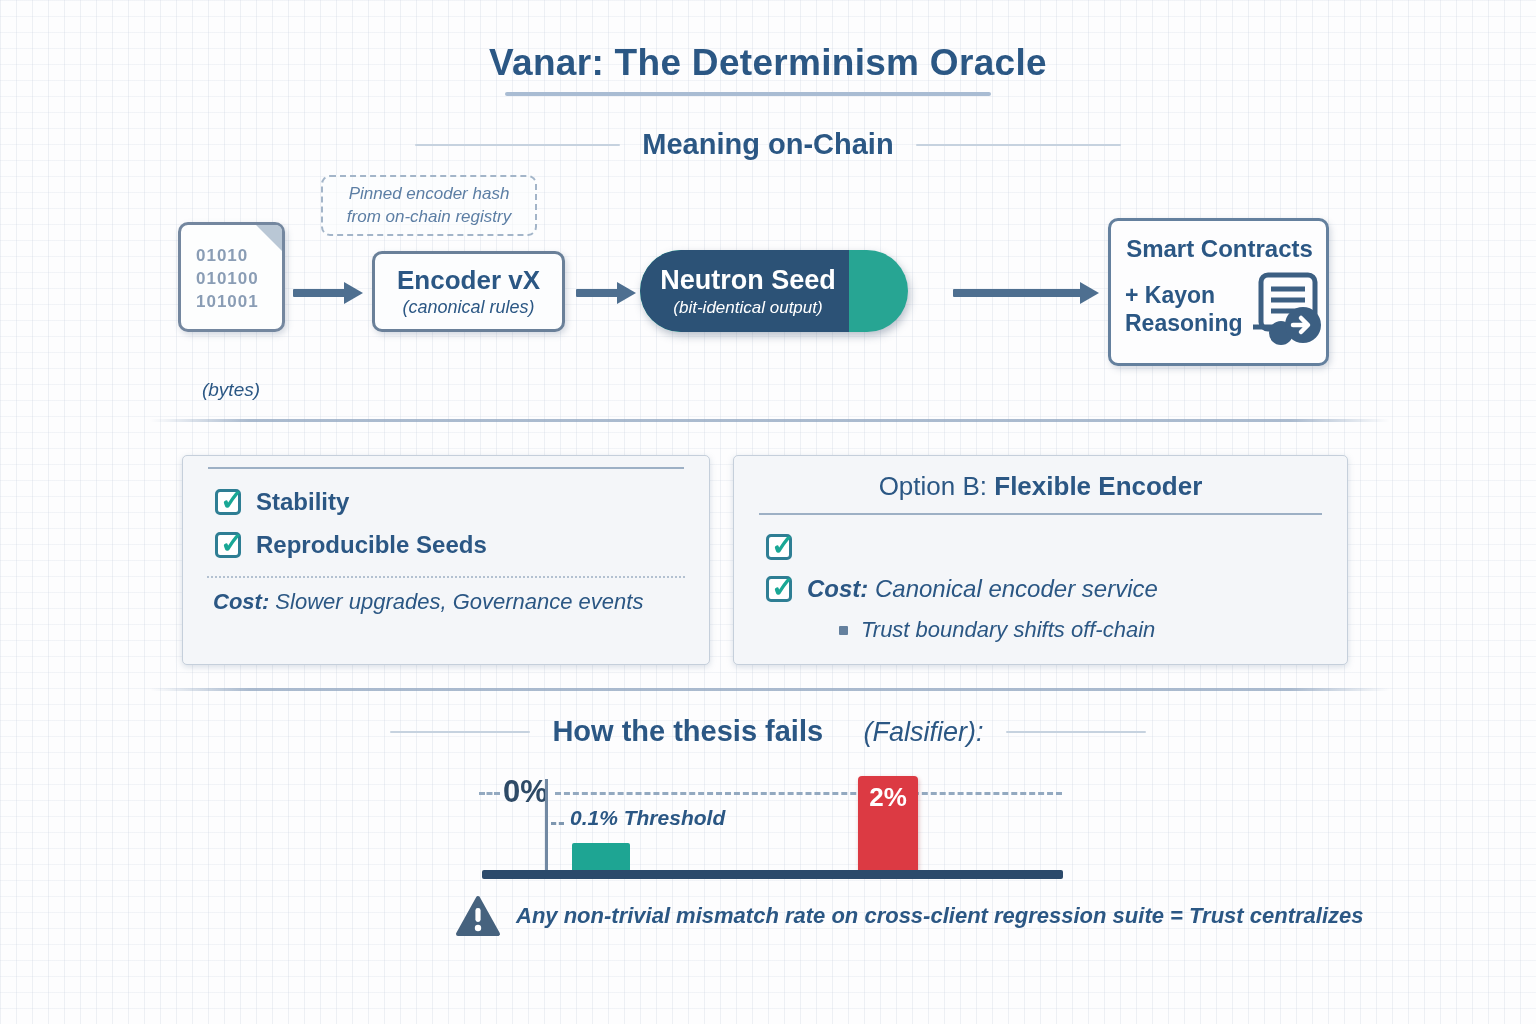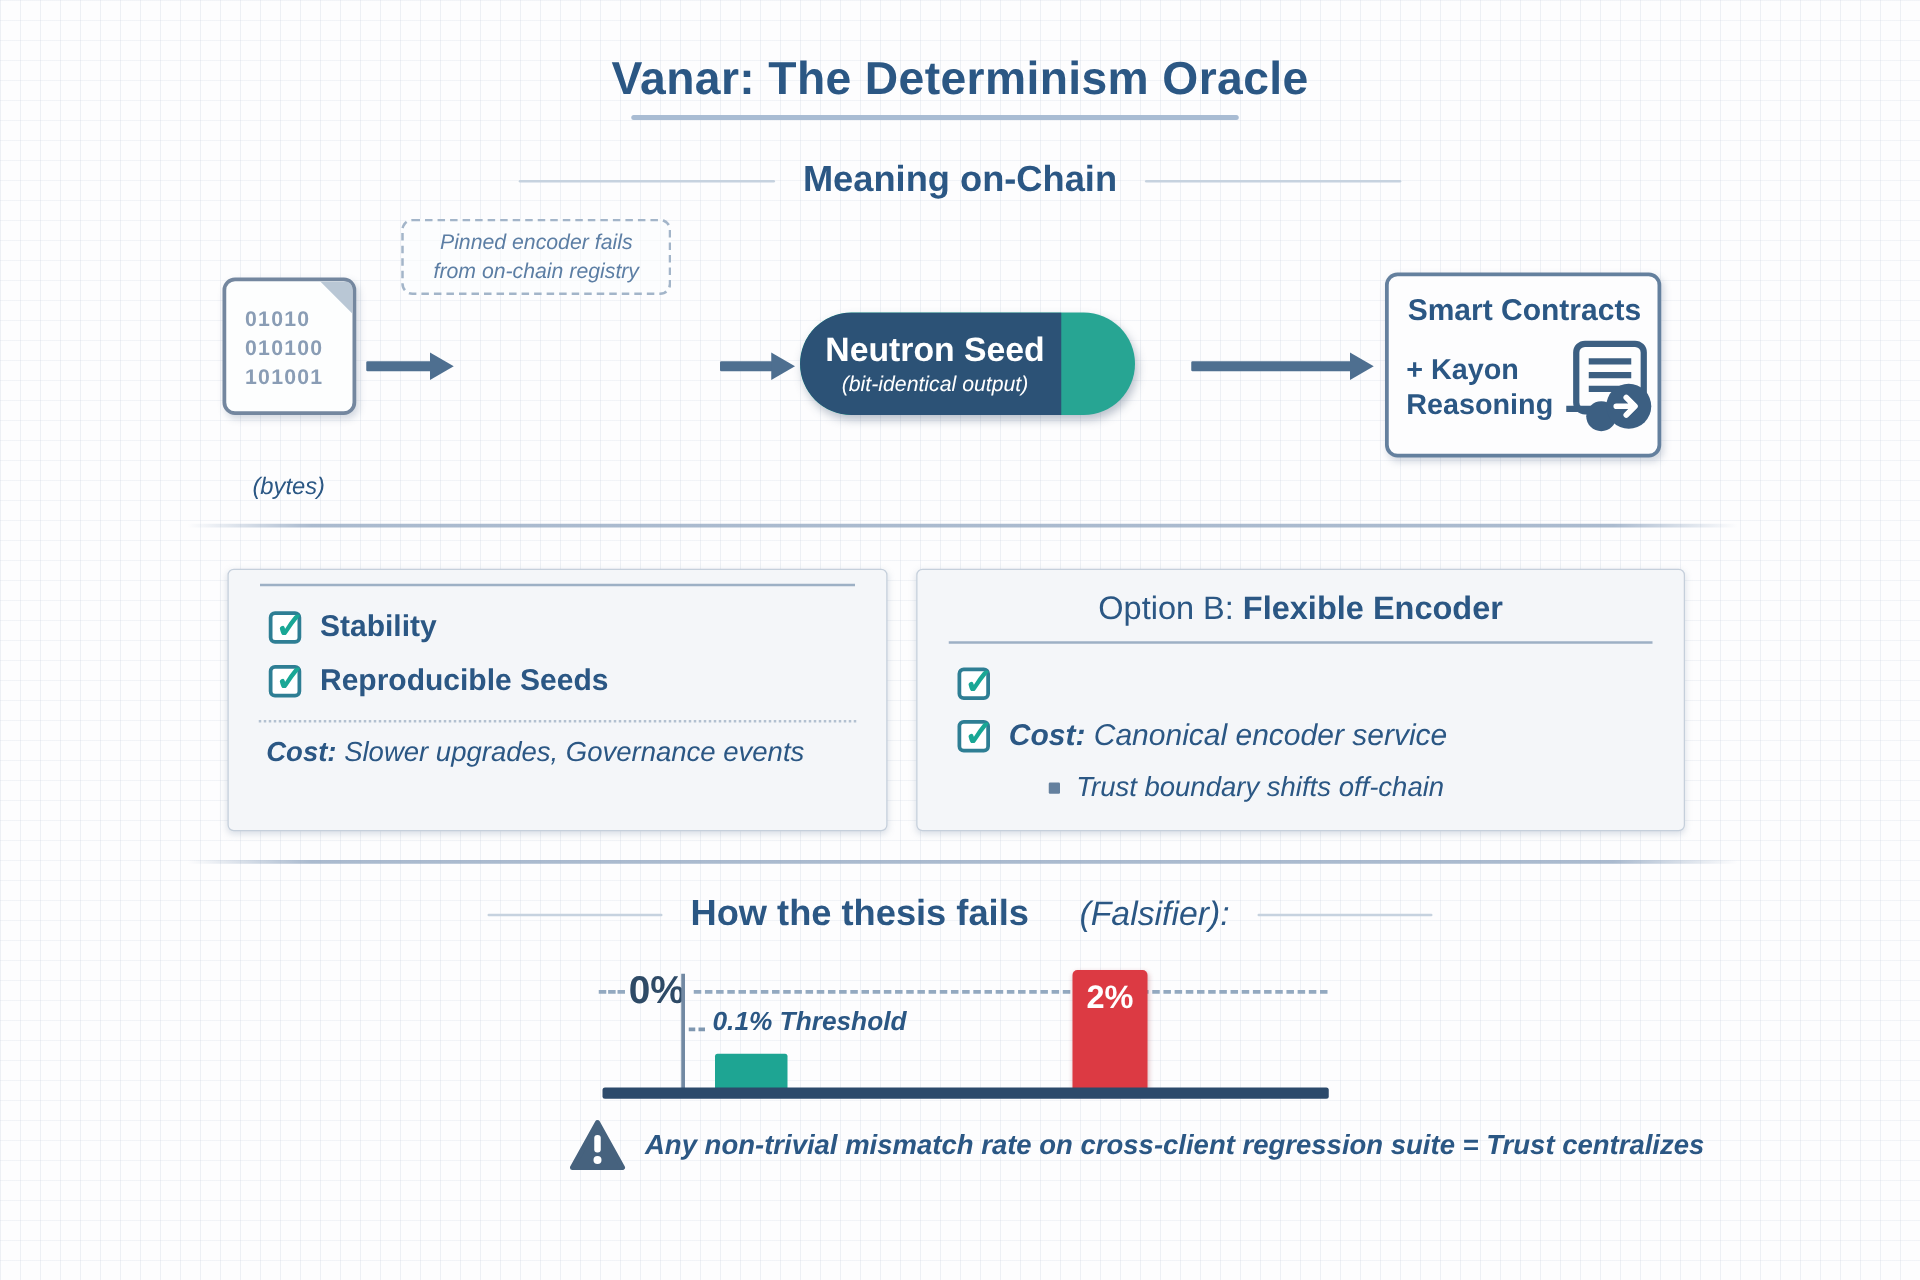--- a/index.html
+++ b/index.html
@@ -199,26 +199,30 @@
   <div class="file-icon">
     <div class="file-fold"></div>
     <div class="file-binary">
       <div>01010</div>
       <div>010100</div>
       <div>101001</div>
     </div>
   </div>
   <div class="file-sublabel">(bytes)</div>
 
-  <div class="pinned-note">Pinned encoder fails from on-chain registry</div>
+  <div class="pinned-note">Pinned encoder hash from on-chain registry</div>
 
   <div class="arrow" id="arrow-1"></div>
   <div class="arrow" id="arrow-2"></div>
   <div class="arrow" id="arrow-3"></div>
 
+  <div class="encoder-box">
+    <div class="encoder-title">Encoder vX</div>
+    <div class="encoder-sub">(canonical rules)</div>
+  </div>
 
   <div class="seed-pill">
     <div class="seed-blue"></div>
     <div class="seed-text">
       <div class="seed-title">Neutron Seed</div>
       <div class="seed-sub">(bit-identical output)</div>
     </div>
   </div>
 
   <div class="contracts-box">

